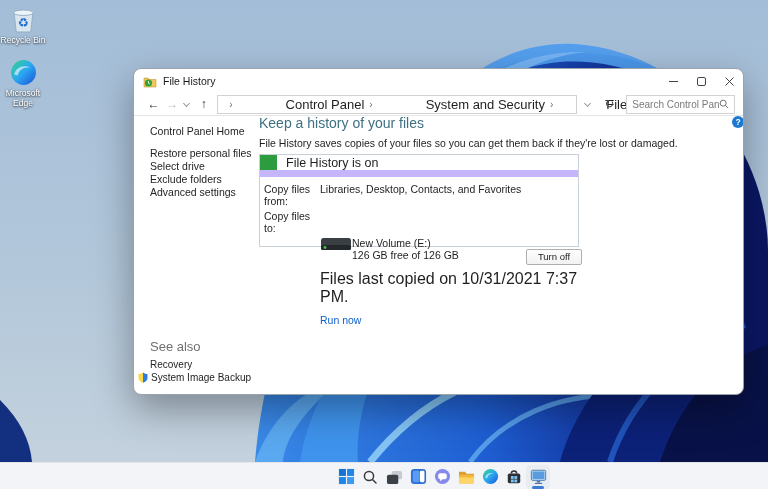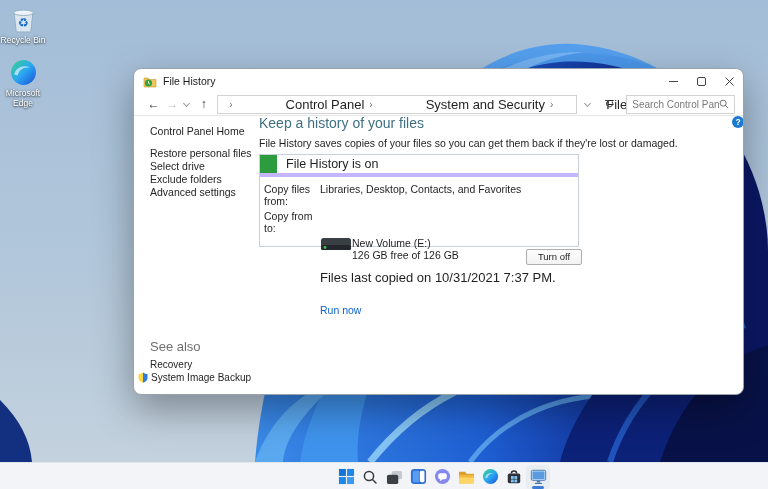--- a/index.html
+++ b/index.html
@@ -56,28 +56,28 @@
   #seealso .grp { font-size:13px; color:#707070; margin-bottom:4px; }
   #seealso a { display:flex; align-items:center; font-size:10px; color:#242424;
                text-decoration:none; line-height:13px; }
   #seealso .shield { margin-left:-12px; margin-right:3px; }
 
   #main { position:absolute; left:122px; top:46px; right:0; bottom:0; padding:0 0 0 3px; }
   #heading { font-size:14px; color:#3e7082; font-weight:normal; }
   #desc { font-size:10.5px; color:#1e1e1e; margin-top:6px; }
   #statusbox { position:absolute; left:3px; top:39px; width:320px; height:93px;
                border:1px solid #c9d0d7; background:#fff; }
-  #statushdr { height:22px; display:flex; align-items:center; border-bottom:4px solid #c4b5fd; }
+  #statushdr { height:22px; display:flex; align-items:center; border-bottom:7px solid #c4b5fd; }
   #statusgreen { width:17px; height:100%; background:#2c9c3e; }
   #statustitle { font-size:12.5px; color:#1f1f1f; margin-left:9px; }
   .srow { display:flex; font-size:10.5px; color:#1f1f1f; padding-left:4px; margin-top:6px; }
   .srow .lab { width:56px; flex:none; }
   #driveblk { display:flex; margin:3px 0 0 60px; }
   #drivetxt { margin-left:0; font-size:10.5px; color:#1f1f1f; line-height:12px; }
-  #lastcopied { margin:9px 0 15px 60px; font-size:13px; color:#1f1f1f; }
+  #lastcopied { margin:9px 0 4px 60px; font-size:16px; color:#1f1f1f; }
   #runnow { display:inline-block; margin:1px 0 0 60px; font-size:10.5px; color:#0f62c9;
             text-decoration:none; }
   #turnoff { position:absolute; left:270px; top:134px; width:56px; height:16px;
              background:linear-gradient(#fdfdfd,#f2f2f2); border:1px solid #aeaeae;
              border-radius:2px; font-size:9.5px; color:#1f1f1f; text-align:center;
              line-height:14px; }
 
   
   #taskbar { position:absolute; left:0; right:0; bottom:0; height:27px; background:#f2f4f7;
              border-top:1px solid #e2e6ea; z-index:3; }
@@ -226,21 +226,21 @@
     <div id="statusbox">
       <div id="statushdr">
         <div id="statusgreen"></div>
         <span id="statustitle">File History is on</span>
       </div>
       <div class="srow">
         <span class="lab">Copy files from:</span>
         <span>Libraries, Desktop, Contacts, and Favorites</span>
       </div>
       <div class="srow" style="margin-top:3px">
-        <span class="lab">Copy from to:</span>
+        <span class="lab">Copy files to:</span>
       </div>
       <div id="driveblk">
         <svg width="32" height="16" viewBox="0 0 32 16">
           <rect x="1" y="1" width="30" height="9" rx="2.5" fill="#3a3f44"></rect>
           <rect x="1" y="8" width="30" height="5" rx="1.5" fill="#24282c"></rect>
           <circle cx="5" cy="10.5" r="1.4" fill="#3fc24f"></circle>
         </svg>
         <div id="drivetxt">
           <div>New Volume (E:)</div>
           <div>126 GB free of 126 GB</div>

